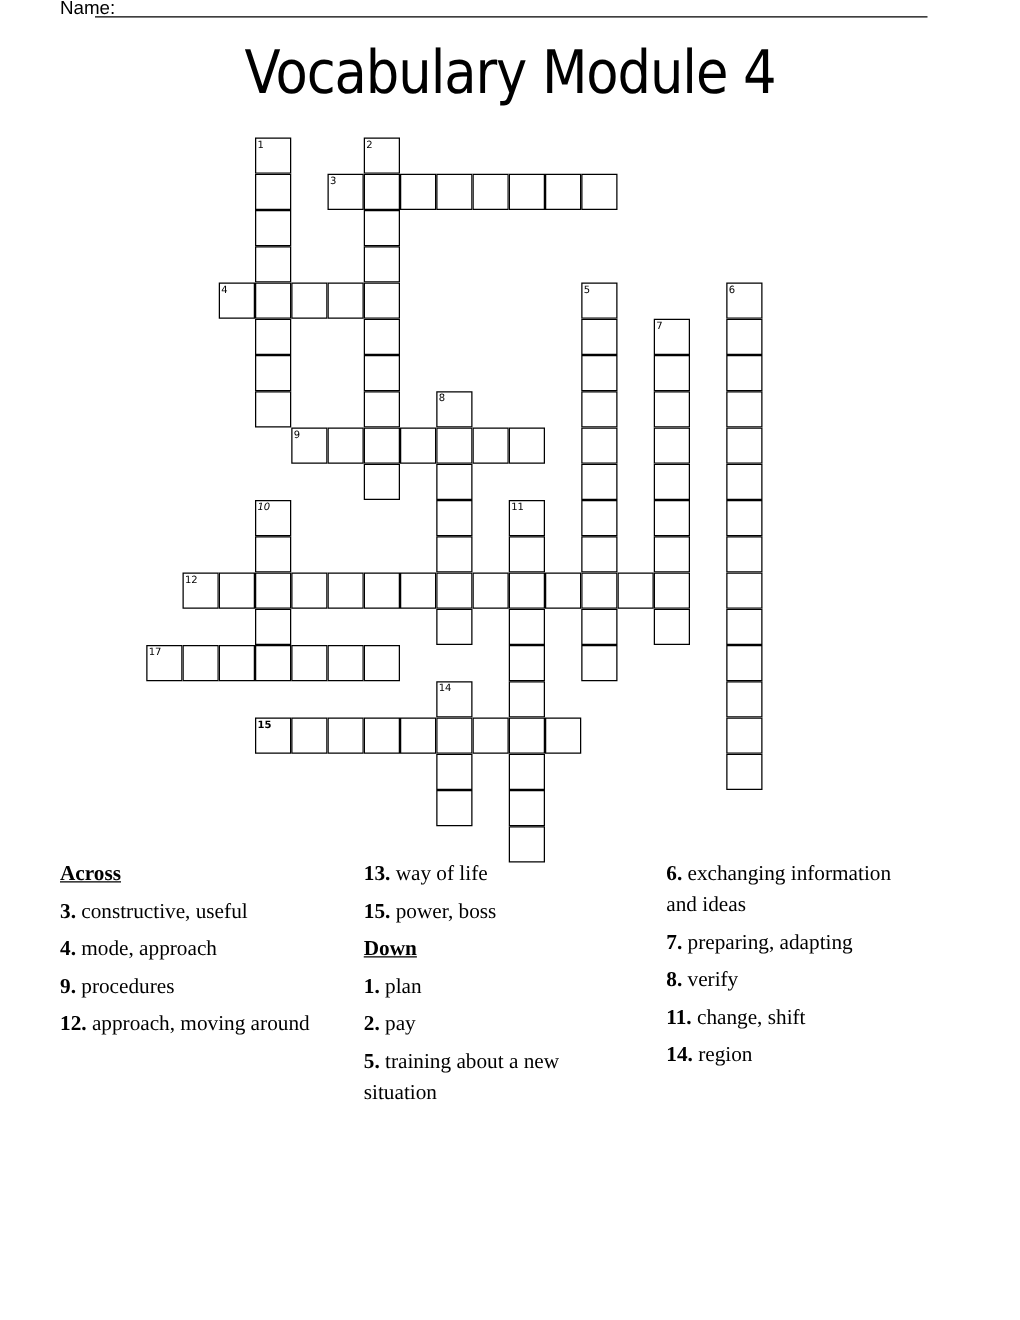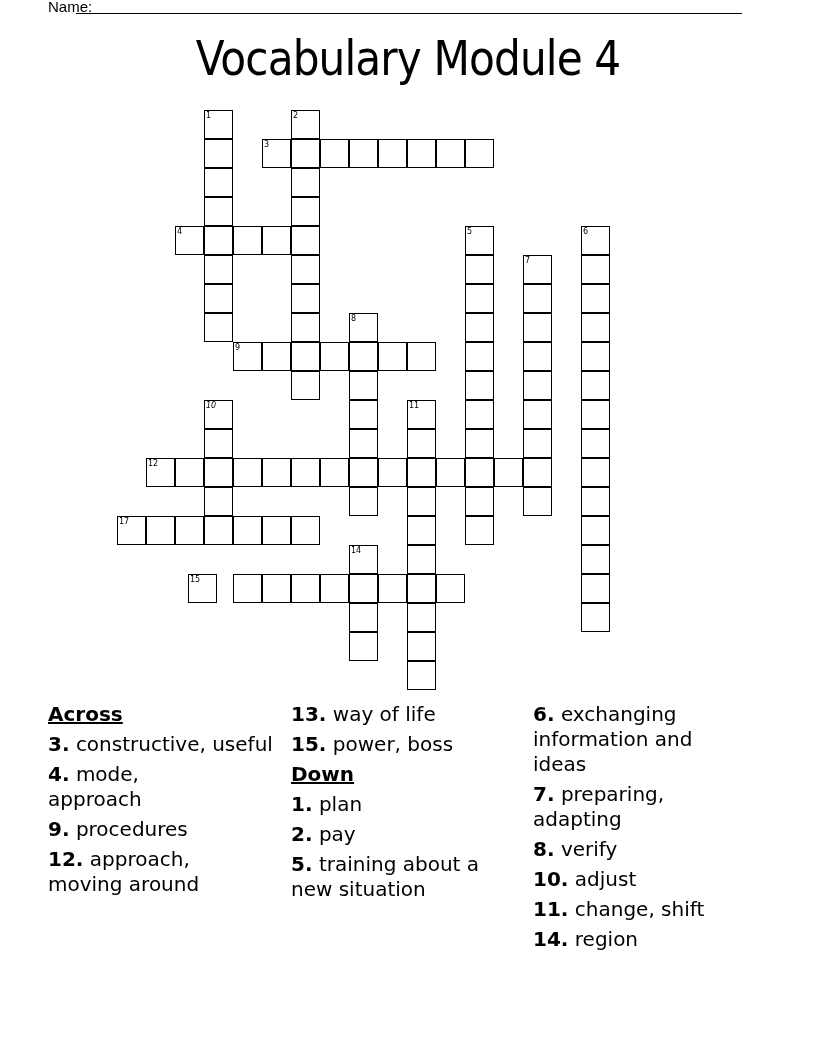--- a/index.html
+++ b/index.html
@@ -3,21 +3,21 @@
 <meta charset="utf-8">
 <style>
   html, body { margin: 0; padding: 0; background: #ffffff; }
   body { width: 816px; height: 1056px; position: relative; overflow: hidden; font-family: "DejaVu Sans", sans-serif; color: #000; }
   .name-line { position: absolute; left: 48px; top: -2px; font-family: "Liberation Sans", sans-serif; font-size: 15px; }
   .name-rule { position: absolute; left: 76px; top: 13px; width: 666px; border-bottom: 1px solid #000; }
   .title { position: absolute; left: 0; width: 816px; top: 30px; text-align: center; font-size: 48px; font-family: "DejaVu Sans", sans-serif; letter-spacing: -1px; transform: scaleX(0.88); }
   .grid { position: absolute; left: 0; top: 0; width: 816px; height: 700px; }
   .cell { position: absolute; width: 29px; height: 29px; box-sizing: border-box; border: 1.5px solid #000; background: #fff; }
   .num { position: absolute; left: 1px; top: 0px; font-size: 8px; font-family: "DejaVu Sans", sans-serif; line-height: 9px; }
-  .col { position: absolute; top: 702px; width: 240px; font-size: 20px; line-height: 25px; }
+  .col { position: absolute; top: 686px; width: 240px; font-size: 17px; line-height: 25px; font-family: Liberation Serif, serif; }
   .col .hdr { font-weight: bold; text-decoration: underline; display: block; margin-bottom: 5px; }
   .clue { margin-bottom: 5px; }
   .clue b { font-weight: bold; }
 </style>
 </head>
 <body>
 
 <div class="name-line">Name:</div>
 <div class="name-rule"></div>
 
@@ -153,21 +153,21 @@
     <div class="cell" style="left: 175px; top: 516px;"></div>
     <div class="cell" style="left: 233px; top: 516px;"></div>
     <div class="cell" style="left: 262px; top: 516px;"></div>
     <div class="cell" style="left: 291px; top: 516px;"></div>
     <div class="cell" style="left: 349px; top: 545px;">
       <span class="num">14</span>
     </div>
     <div class="cell" style="left: 349px; top: 574px;"></div>
     <div class="cell" style="left: 349px; top: 603px;"></div>
     <div class="cell" style="left: 349px; top: 632px;"></div>
-    <div class="cell" style="left: 188px; top: 574px;">
+    <div class="cell" style="left: 204px; top: 574px; font-weight: bold;">
       <span class="num">15</span>
     </div>
     <div class="cell" style="left: 233px; top: 574px;"></div>
     <div class="cell" style="left: 262px; top: 574px;"></div>
     <div class="cell" style="left: 291px; top: 574px;"></div>
     <div class="cell" style="left: 320px; top: 574px;"></div>
     <div class="cell" style="left: 378px; top: 574px;"></div>
     <div class="cell" style="left: 436px; top: 574px;"></div>
   </div>
 
@@ -185,16 +185,15 @@
   <span class="hdr">Down</span>
   <div class="clue"><b>1.</b> <span>plan</span></div>
   <div class="clue"><b>2.</b> <span>pay</span></div>
   <div class="clue" style="width:205px"><b>5.</b> <span>training about a new situation</span></div>
 </div>
 
 <div class="col" style="left:533px;">
   <div class="clue" style="width:200px"><b>6.</b> <span>exchanging information and ideas</span></div>
   <div class="clue" style="width:170px"><b>7.</b> <span>preparing, adapting</span></div>
   <div class="clue"><b>8.</b> <span>verify</span></div>
-  <div class="clue"><b>10.</b> <span>adjust</span></div>
   <div class="clue"><b>11.</b> <span>change, shift</span></div>
   <div class="clue"><b>14.</b> <span>region</span></div>
 </div>
 
 </body></html>

